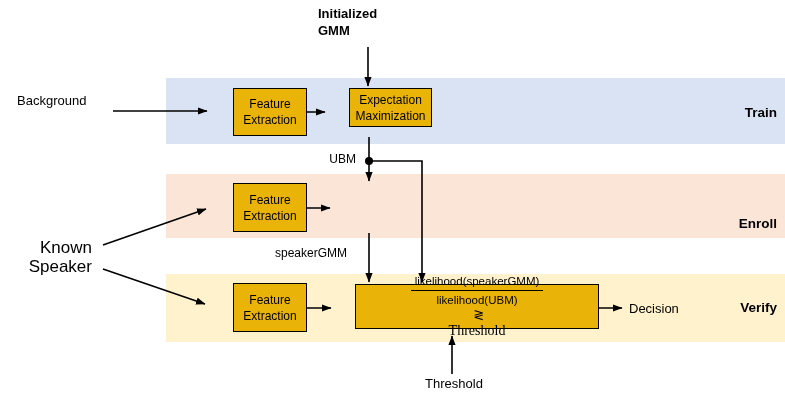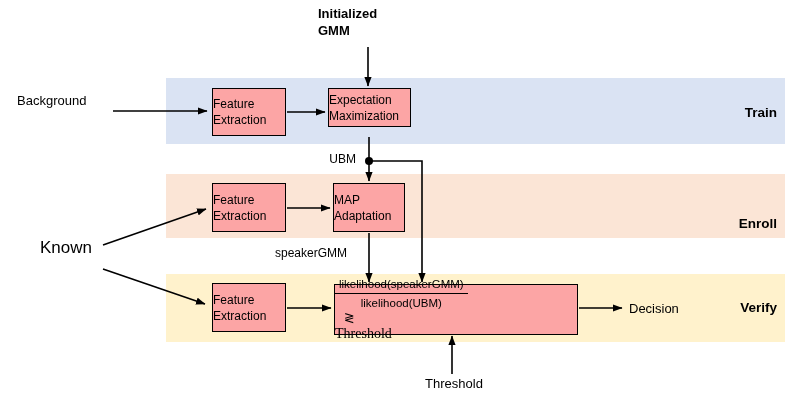--- a/index.html
+++ b/index.html
@@ -13,32 +13,32 @@
   #band-verify{top:274px;height:68px;}
   .band-label{
     position:absolute;right:8px;font-weight:bold;font-size:13.5px;
     white-space:nowrap;
     margin-left:48px;
   }
   #train-label{top:105px;}
   #enroll-label{top:216px;}
   #verify-label{top:300px;}
   .node{
-    position:absolute;box-sizing:border-box;background:#fca5a5;
+    position:absolute;box-sizing:border-box;background:#eab308;
     border:1.5px solid #000;display:flex;flex-direction:column;
-    align-items:flex-start;justify-content:center;text-align:center;
-    font-size:12px;line-height:16px;
+    align-items:center;justify-content:center;text-align:center;
+    font-size:12px;line-height:16px;margin-left:21px;
   }
   #fe-train{left:212px;top:88px;width:74px;height:48px;}
   #em-box{left:328px;top:88px;width:83px;height:39px;}
   #fe-enroll{left:212px;top:183px;width:74px;height:49px;}
   #map-box{left:333px;top:183px;width:72px;height:49px;}
   #fe-verify{left:212px;top:283px;width:74px;height:49px;}
   #formula-box{
-    left:334px;top:284px;width:244px;height:51px;
+    left:334px;top:284px;width:244px;height:45px;
     gap:0;
   }
   .frac{display:inline-flex;flex-direction:column;align-items:center;
     font-size:11.5px;line-height:14px;}
   .frac .num{padding:0 4px 2px;}
   .frac .den{border-top:1.4px solid #000;padding:2px 4px 0;align-self:stretch;text-align:center;}
   .rel{font-family:"DejaVu Sans",sans-serif;font-size:13px;margin:0 5px 0 9px;}
   .rhs{font-family:"Liberation Serif",serif;font-size:14px;}
   .flabel{position:absolute;white-space:nowrap;}
   #initialized-gmm{left:318px;top:5px;width:100px;text-align:left;font-size:13px;line-height:17px;font-weight:bold;}
@@ -86,20 +86,21 @@
     <span>Initialized</span>
     <span class="line2">GMM</span>
   </div>
 
   <div class="flabel" id="background-speaker-set">
     <span>Background</span>
   </div>
 
   <div class="flabel" id="known-speaker">
     <span>Known</span>
+    <span class="line2">Speaker</span>
   </div>
 
   <div class="flabel" id="ubm-label">UBM</div>
   <div class="flabel" id="speakergmm-label">speakerGMM</div>
   <div class="flabel" id="decision-label">Decision</div>
   <div class="flabel" id="threshold-label">Threshold</div>
 
   <div class="band-label" id="train-label">Train</div>
   <div class="band-label" id="enroll-label">Enroll</div>
   <div class="band-label" id="verify-label">Verify</div>
@@ -112,24 +113,20 @@
   <div class="node" id="em-box">
     <span>Expectation</span>
     <span>Maximization</span>
   </div>
 
   <div class="node" id="fe-enroll">
     <span>Feature</span>
     <span>Extraction</span>
   </div>
 
-  <div class="node" id="map-box">
-    <span>MAP</span>
-    <span>Adaptation</span>
-  </div>
 
   <div class="node" id="fe-verify">
     <span>Feature</span>
     <span>Extraction</span>
   </div>
 
   <div class="node" id="formula-box">
     <span class="frac">
       <span class="num">likelihood(speakerGMM)</span>
       <span class="den">likelihood(UBM)</span>

